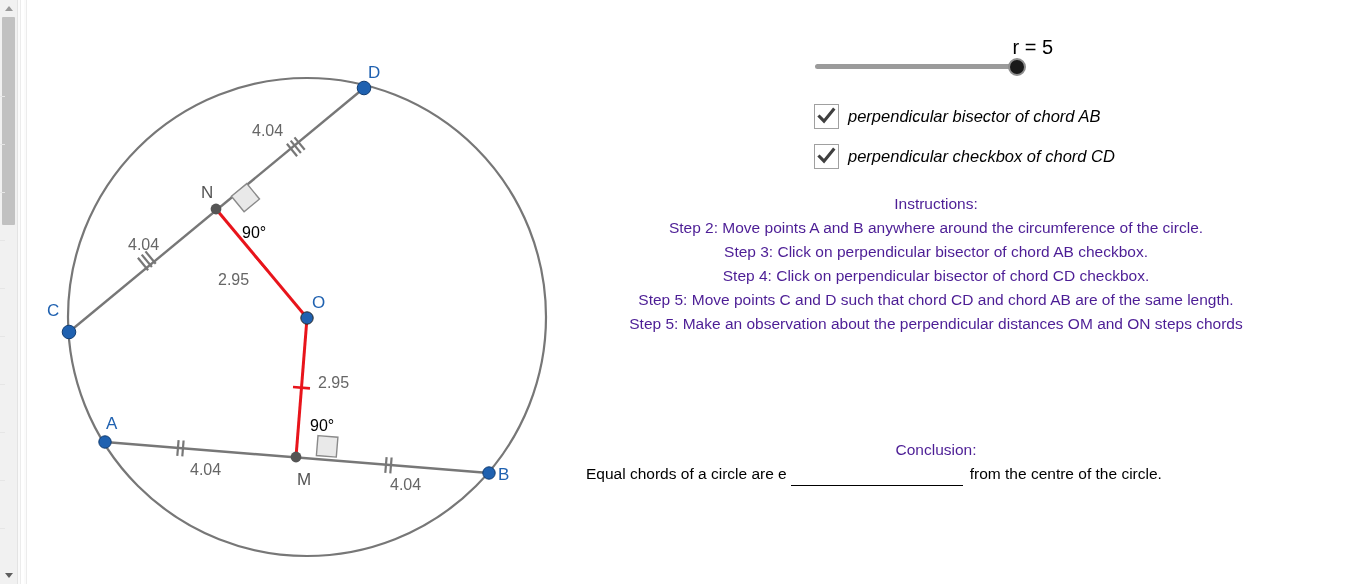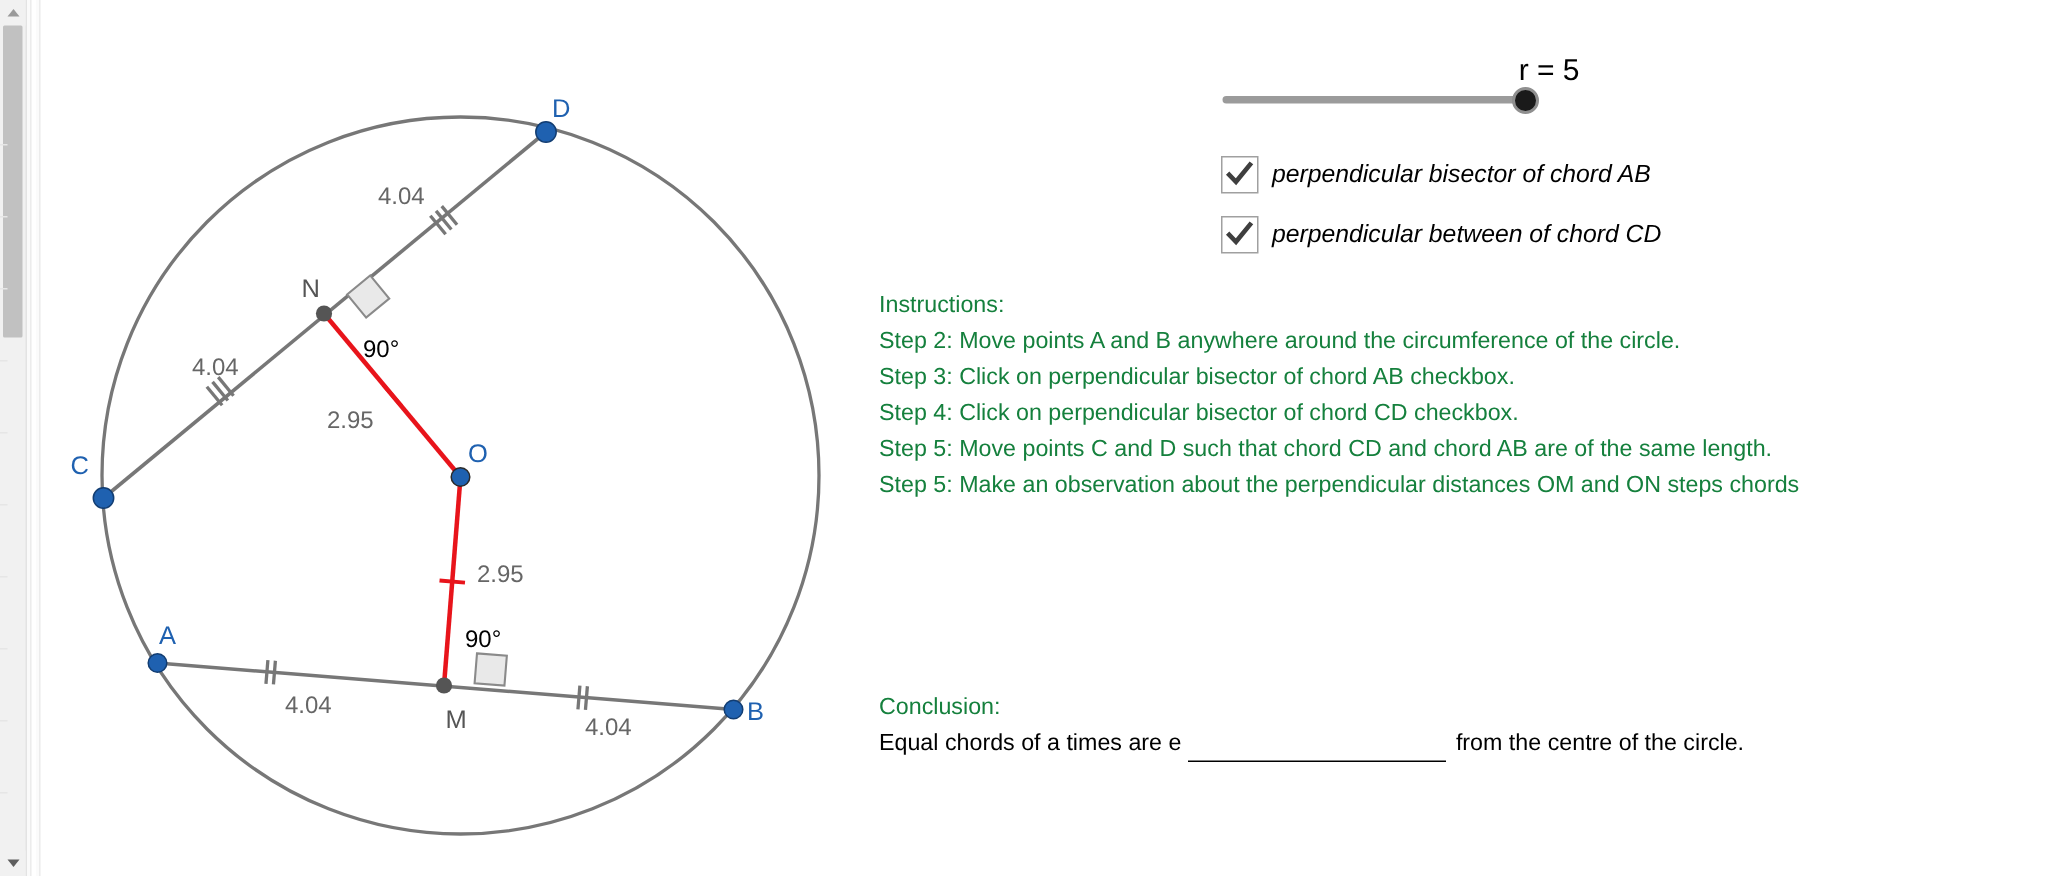--- a/index.html
+++ b/index.html
@@ -150,27 +150,28 @@
   }
 
   
   #instructions-block {
     position: absolute;
     left: 2px; top: 192px;
     width: 700px;
   }
   .text-line {
     font-size: 15.5px;
-    color: #15803d;
+    color: #4c1d95;
     line-height: 24px;
     white-space: nowrap;
+    text-align: center;
   }
   #conclusion-block {
     position: absolute;
-    left: 2px; top: 460px;
+    left: 2px; top: 438px;
     width: 700px;
   }
   #conclusion-answer-row {
     display: flex;
     align-items: flex-end;
     line-height: 24px;
     white-space: nowrap;
   }
   #conclusion-prefix, #conclusion-suffix {
     font-size: 15.5px;
@@ -309,33 +310,33 @@
     </div>
     <div class="check-label">perpendicular bisector of chord AB</div>
   </div>
 
   <div class="check-row" id="check-row-cd">
     <div class="checkbox">
       <svg width="19" height="19" viewBox="0 0 19 19">
         <path d="M2.5 9.6 L7 14.2 L16.3 2.8" fill="none" stroke="#3f3f3f" stroke-width="3.1" stroke-linecap="square"></path>
       </svg>
     </div>
-    <div class="check-label">perpendicular between of chord CD</div>
+    <div class="check-label">perpendicular checkbox of chord CD</div>
   </div>
 
   <div id="instructions-block">
     <div class="text-line">Instructions:</div>
     <div class="text-line">Step 2: Move points A and B anywhere around the circumference of the circle.</div>
     <div class="text-line">Step 3: Click on perpendicular bisector of chord AB checkbox.</div>
     <div class="text-line">Step 4: Click on perpendicular bisector of chord CD checkbox.</div>
     <div class="text-line">Step 5: Move points C and D such that chord CD and chord AB are of the same length.</div>
     <div class="text-line">Step 5: Make an observation about the perpendicular distances OM and ON steps chords</div>
   </div>
 
   <div id="conclusion-block">
     <div class="text-line">Conclusion:</div>
     <div id="conclusion-answer-row">
-      <span id="conclusion-prefix">Equal chords of a times are e</span>
+      <span id="conclusion-prefix">Equal chords of a circle are e</span>
       <input id="conclusion-input" type="text" placeholder="" style="">
       <span id="conclusion-suffix">from the centre of the circle.</span>
     </div>
   </div>
 </div>
 
 </body></html>

